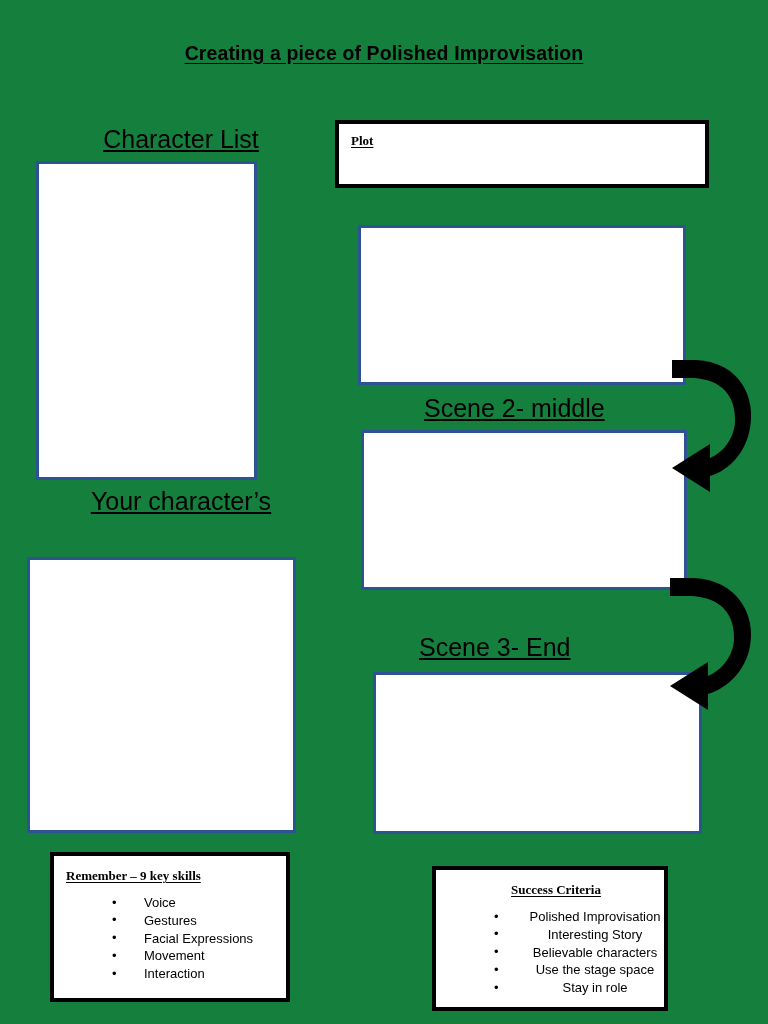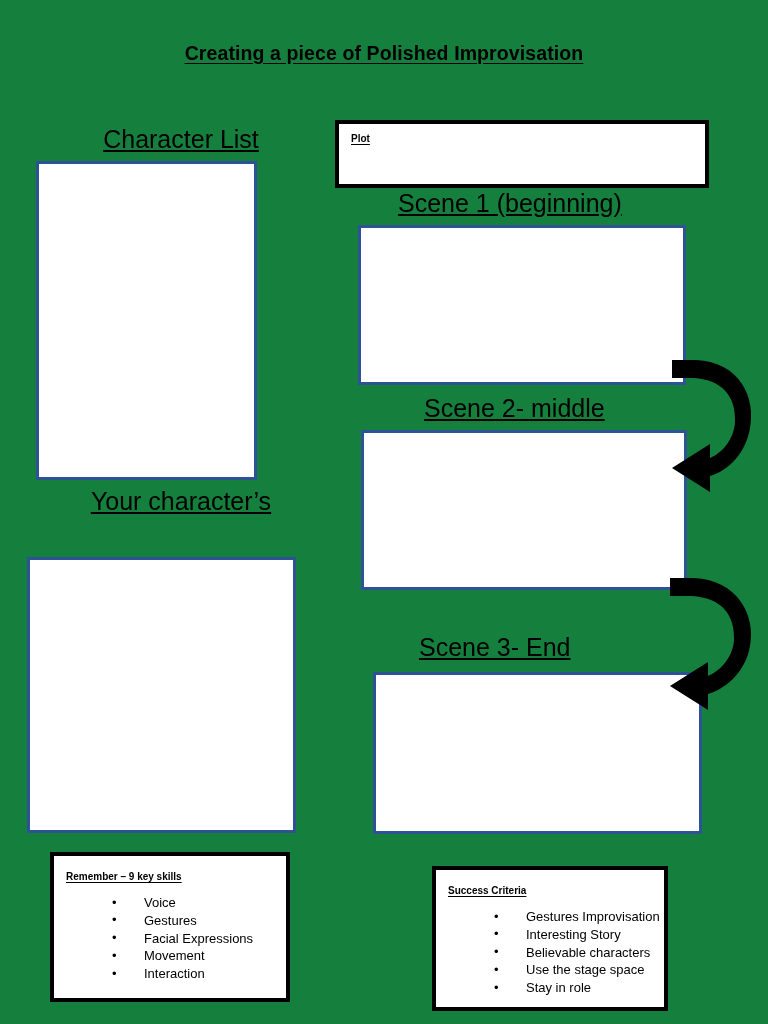--- a/index.html
+++ b/index.html
@@ -65,25 +65,26 @@
 
   
   .black-box {
     position: absolute;
     background: #ffffff;
     border: 4px solid #000000;
     box-sizing: border-box;
   }
 
   .box-title {
-    font-size: 10px;
+    font-size: 13px;
     font-weight: bold;
     text-decoration: underline;
     text-underline-offset: 2px;
     display: inline-block;
+    font-family: Liberation Serif, serif;
   }
 
   .plot-title {
     position: absolute;
     left: 12px;
     top: 9px;
   }
 
   .info-box-inner {
     padding: 10px 0 0 12px;
@@ -141,37 +142,36 @@
         <li>Movement</li>
         <li>Interaction</li>
       </ul>
     </div>
   </div>
 
   <div class="black-box" style="left:335px; top:120px; width:374px; height:68px;">
     <div class="box-title plot-title">Plot</div>
   </div>
 
-  <div class="section-heading" style="left:362px; top:188px;">Scene 1 (beginning)</div>
 
   <div class="blue-box" style="left:358px; top:225px; width:328px; height:160px;"></div>
 
   <div class="section-heading" style="left:388px; top:393px;">Scene 2- middle</div>
 
   <div class="blue-box" style="left:361px; top:430px; width:326px; height:160px;"></div>
 
   <div class="section-heading" style="left:383px; top:632px;">Scene 3- End</div>
 
   <div class="blue-box" style="left:373px; top:672px; width:329px; height:162px;"></div>
 
-  <div class="black-box" style="left:432px; top:866px; width:236px; height:145px;">
+  <div class="black-box" style="left:432px; top:866px; width:236px; height:145px;text-align:center;">
     <div class="info-box-inner">
       <div class="box-title">Success Criteria</div>
       <ul class="bullet-list">
-        <li>Gestures Improvisation</li>
+        <li>Polished Improvisation</li>
         <li>Interesting Story</li>
         <li>Believable characters</li>
         <li>Use the stage space</li>
         <li>Stay in role</li>
       </ul>
     </div>
   </div>
 
   <svg class="arrow" style="left:666px; top:352px; width:92px; height:142px;" viewBox="0 0 92 142">
     <path d="M 6 8

